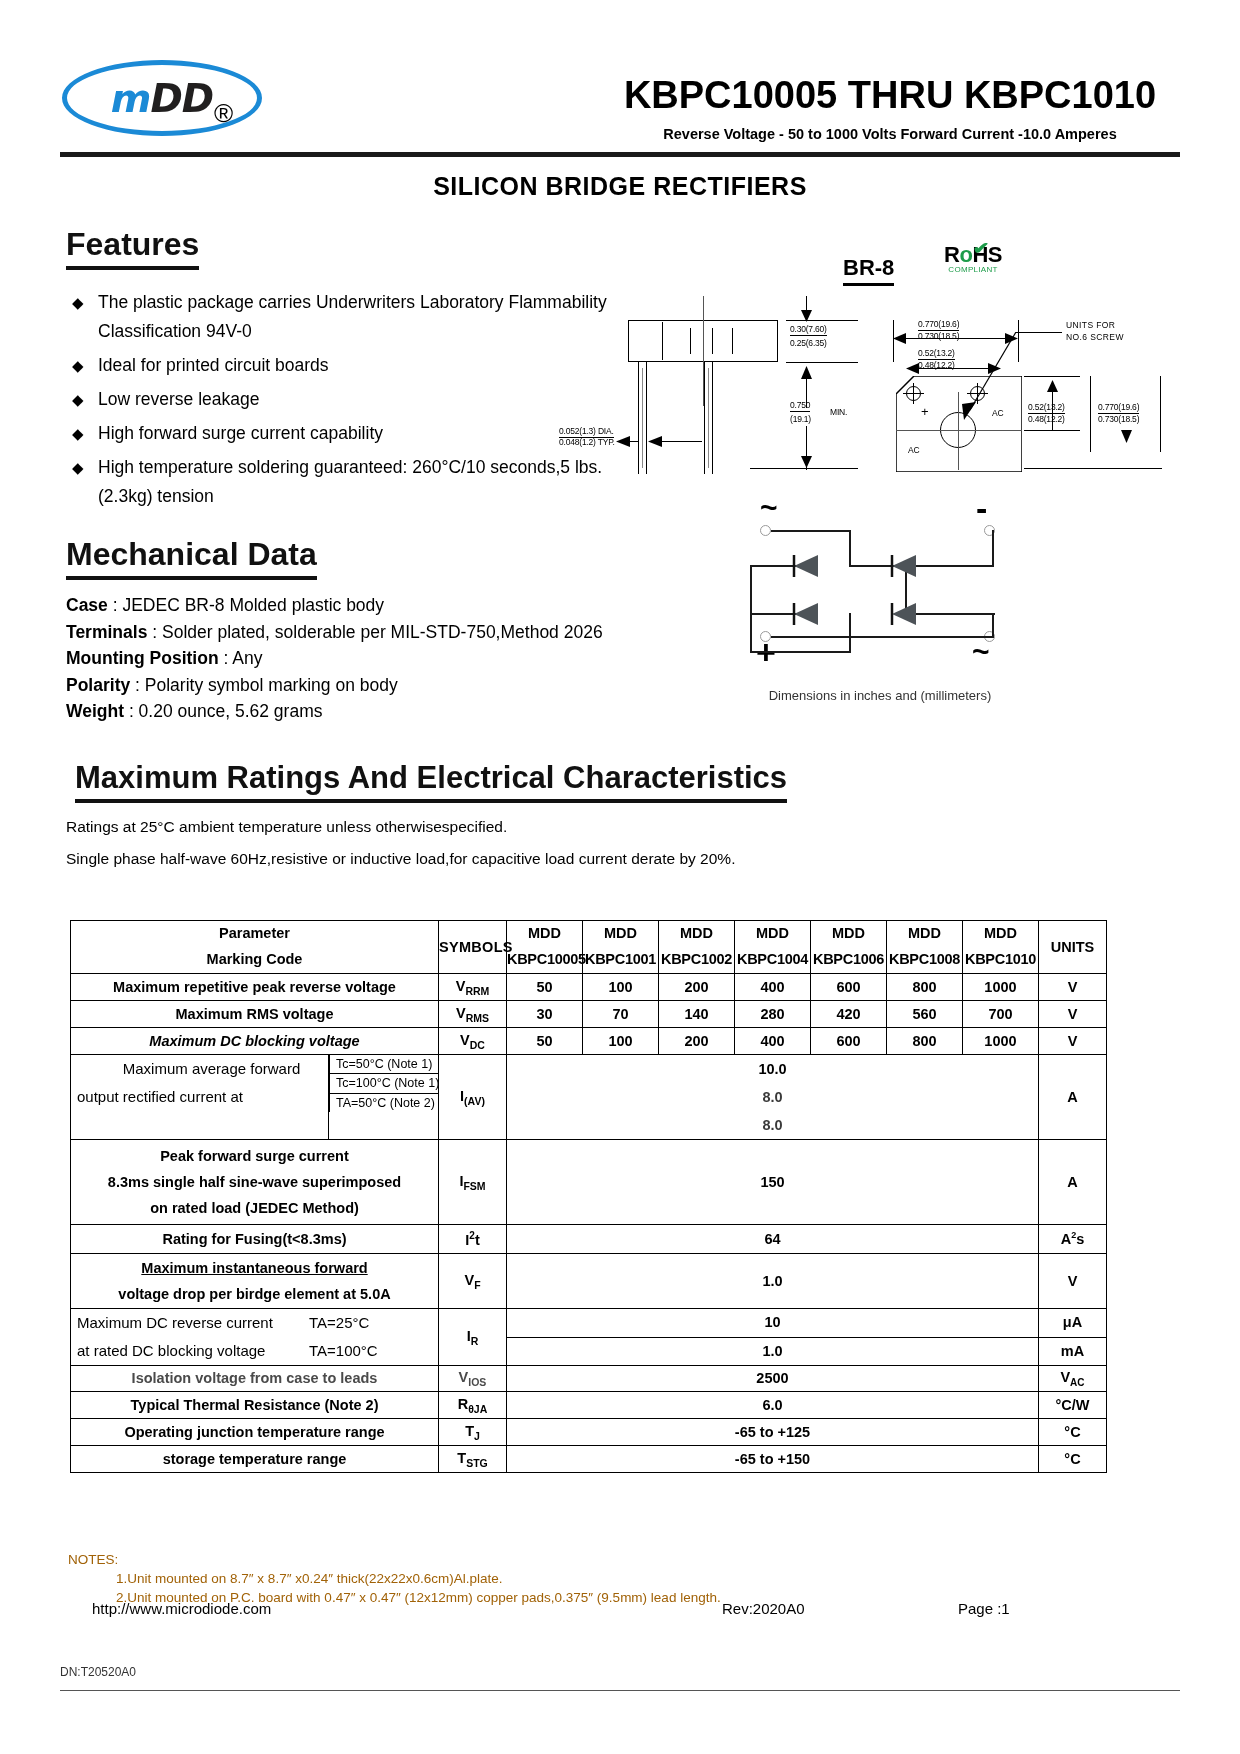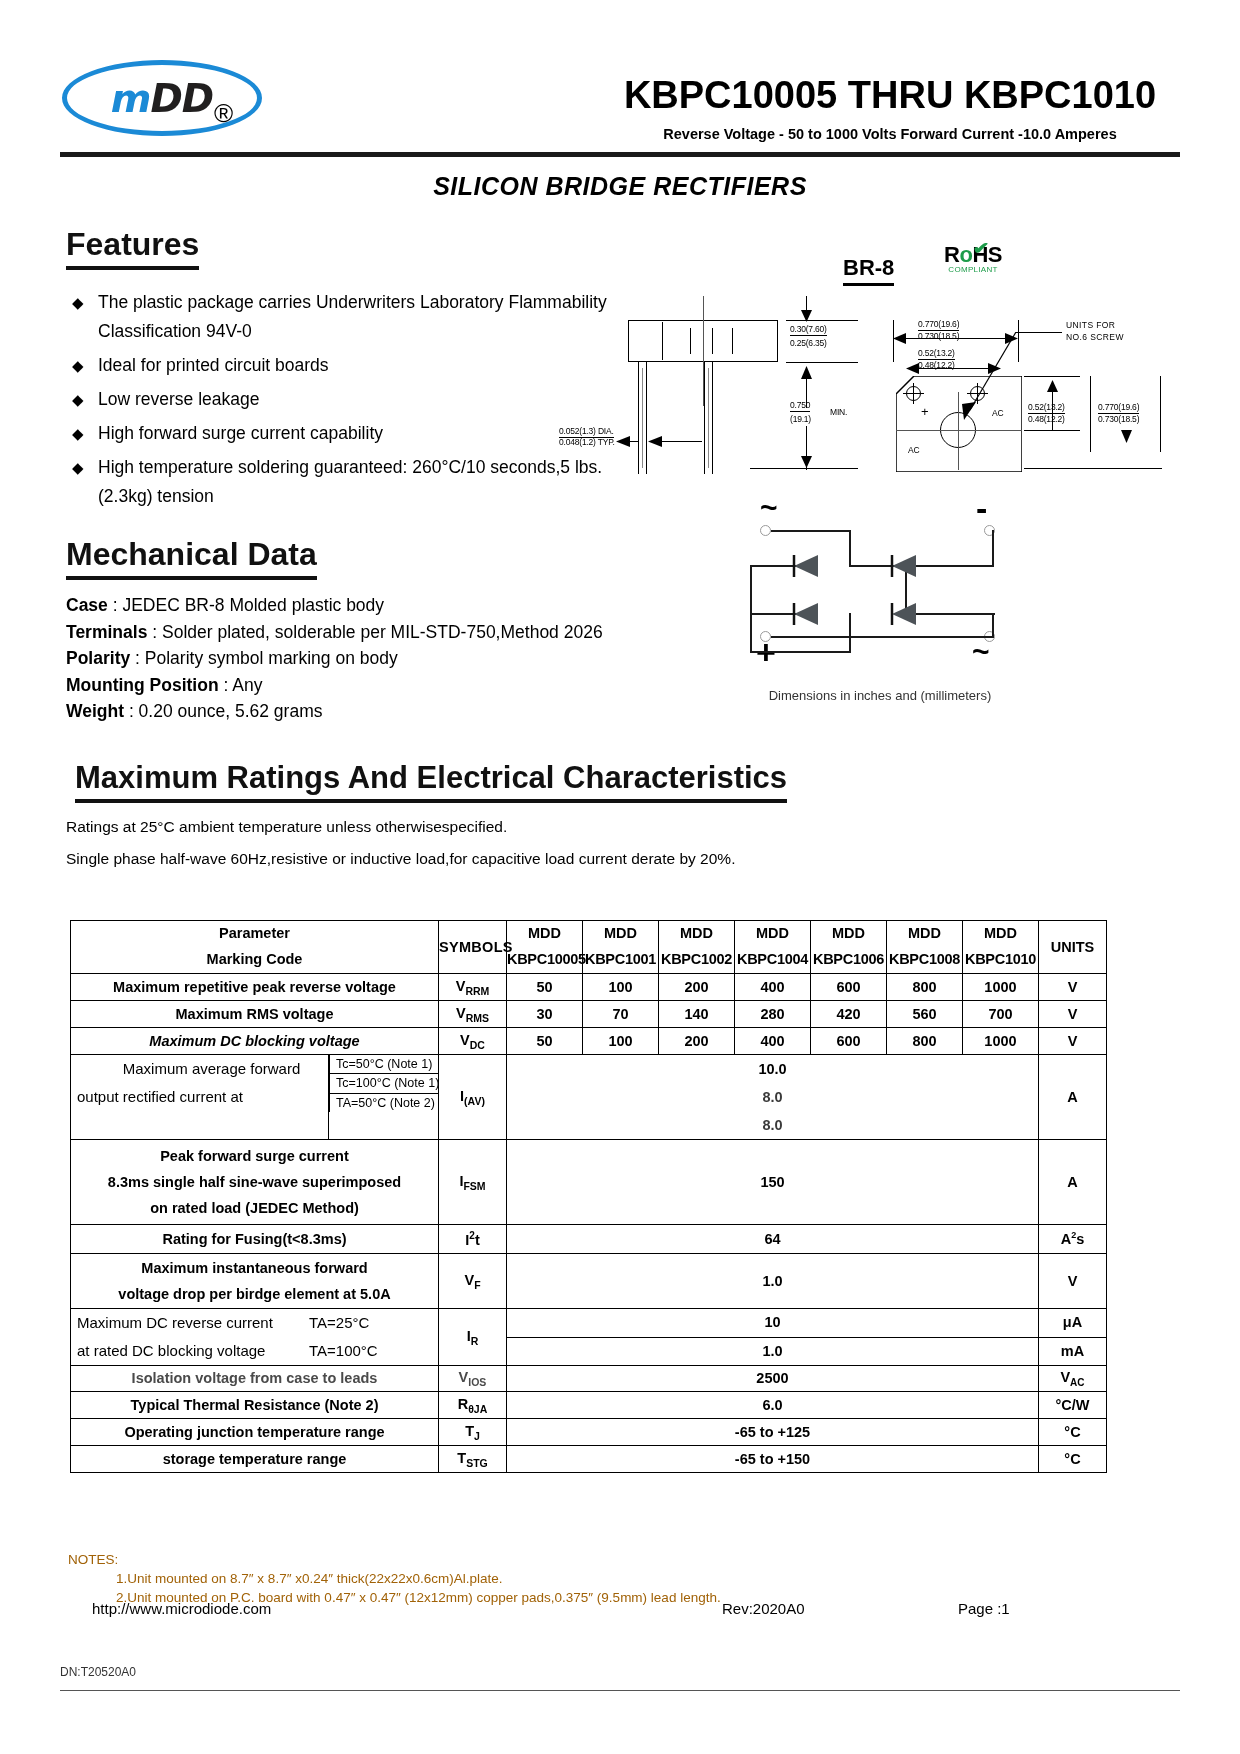--- a/index.html
+++ b/index.html
@@ -44,21 +44,20 @@
     font-size:14.5px;font-weight:bold;
   }
   .header-rule{
     position:absolute;left:60px;top:152px;width:1120px;height:5px;background:#1a1a1a;
   }
   .doc-subtitle{
     position:absolute;left:0;top:172px;width:1240px;
     text-align:center;
     font-size:25px;font-weight:bold;
     letter-spacing:0.5px;
-    font-style:italic;
   }
 
   
   .sec-title{
     position:absolute;font-weight:bold;color:#111;
   }
   .sec-title .u{
     display:block;border-bottom:4px solid #111;padding-bottom:3px;
   }
   #sec-features{left:66px;top:226px;font-size:32px;}
@@ -230,26 +229,26 @@
   <div class="mech">
     <div>
       <b>Case</b>
       <span>: JEDEC BR-8 Molded plastic body</span>
     </div>
     <div>
       <b>Terminals</b>
       <span>: Solder plated, solderable per MIL-STD-750,Method 2026</span>
     </div>
     <div>
+      <b>Mounting Position</b>
+      <span>: Any</span>
+    </div>
+    <div>
       <b>Polarity</b>
       <span>: Polarity symbol  marking on body</span>
-    </div>
-    <div>
-      <b>Mounting Position</b>
-      <span>: Any</span>
     </div>
     <div>
       <b>Weight</b>
       <span>: 0.20 ounce, 5.62 grams</span>
     </div>
   </div>
 
   <div class="pkg">
 
     <div class="br8">BR-8</div>
@@ -546,21 +545,21 @@
 
       <tr>
         <td colspan="2" class="pname" style="height:28px;">Rating for Fusing(t&lt;8.3ms)</td>
         <td class="sym"><span>I</span><sup>2</sup><span>t</span></td>
         <td colspan="7" class="val">64</td>
         <td class="unit"><span>A</span><sup>2</sup><span>s</span></td>
       </tr>
 
       <tr>
         <td colspan="2" class="pname" style="height:54px;vertical-align:middle;">
-          <div style="line-height:26px;">Maximum instantaneous forward</div>
+          <div style="line-height:26px;text-decoration:underline;">Maximum instantaneous forward</div>
           <div style="line-height:26px;">voltage drop per birdge element at 5.0A</div>
         </td>
         <td class="sym"><span>V</span><sub>F</sub></td>
         <td colspan="7" class="val">1.0</td>
         <td class="unit">V</td>
       </tr>
 
       <tr>
         <td colspan="2" style="height:28px;border-bottom:none;padding:0 6px;text-align:left;font-weight:normal;font-size:15px;">
           <div style="display:flex;">

